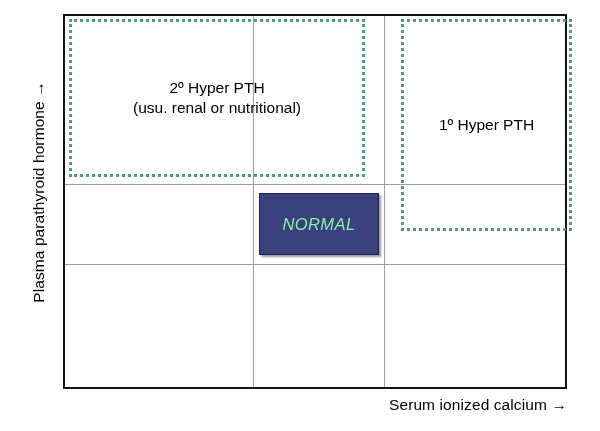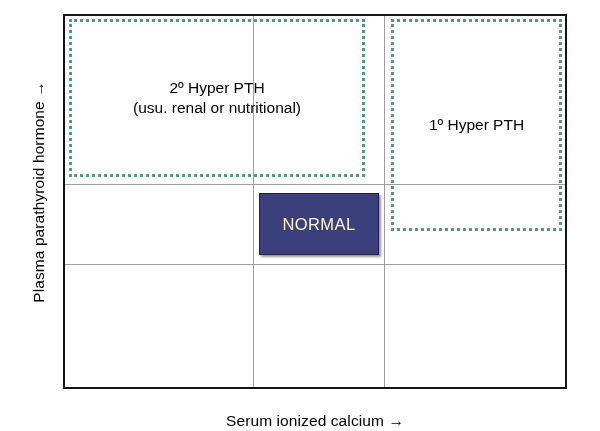--- a/index.html
+++ b/index.html
@@ -35,23 +35,23 @@
     height: 34px;
     transform: rotate(-90deg);
     transform-origin: 0 0;
     translate: 22px 372px;
     display: flex;
     align-items: center;
     justify-content: center;
   }
   #x-axis-label {
     left: 63px;
-    top: 412px;
+    top: 396px;
     width: 504px;
-    text-align: center;
+    text-align: right;
     display: block;
   }
 
   
   #plot-frame {
     position: absolute;
     left: 63px;
     top: 14px;
     width: 504px;
     height: 375px;
@@ -90,21 +90,21 @@
     text-align: center;
     white-space: pre-line;
     padding: 0 4px;
   }
 
   #zone-secondary-hyper-pth {
     left: 4px;   top: 3px;
     width: 296px; height: 158px;
   }
   #zone-primary-hyper-pth {
-    left: 326px; top: 3px;
+    left: 336px; top: 3px;
     width: 171px; height: 212px; justify-content: center;
   }
   #zone-primary-hypo-pth {
     left: 7px;   top: 231px;
     width: 179px; height: 139px;
   }
   #zone-pth-independent-hypercalcemia {
     left: 324px; top: 236px;
     width: 171px; height: 134px;
   }
@@ -118,23 +118,24 @@
     height: 62px;
     box-sizing: border-box;
     background: #3b3f7c;
     border: 1.5px solid #1f2250;
     box-shadow: 2px 2px 2px rgba(70,70,70,0.55);
     display: flex;
     align-items: center;
     justify-content: center;
   }
   #normal-box-label {
-    color: #fef9c3;
+    color: #86efac;
     font-size: 16.5px;
     letter-spacing: 0.4px;
+    font-style: italic;
   }
 </style>
 </head>
 <body>
 
 <div id="figure">
 
   <div class="axis-label" id="y-axis-label">Plasma parathyroid hormone →</div>
 
   <div id="plot-frame">

